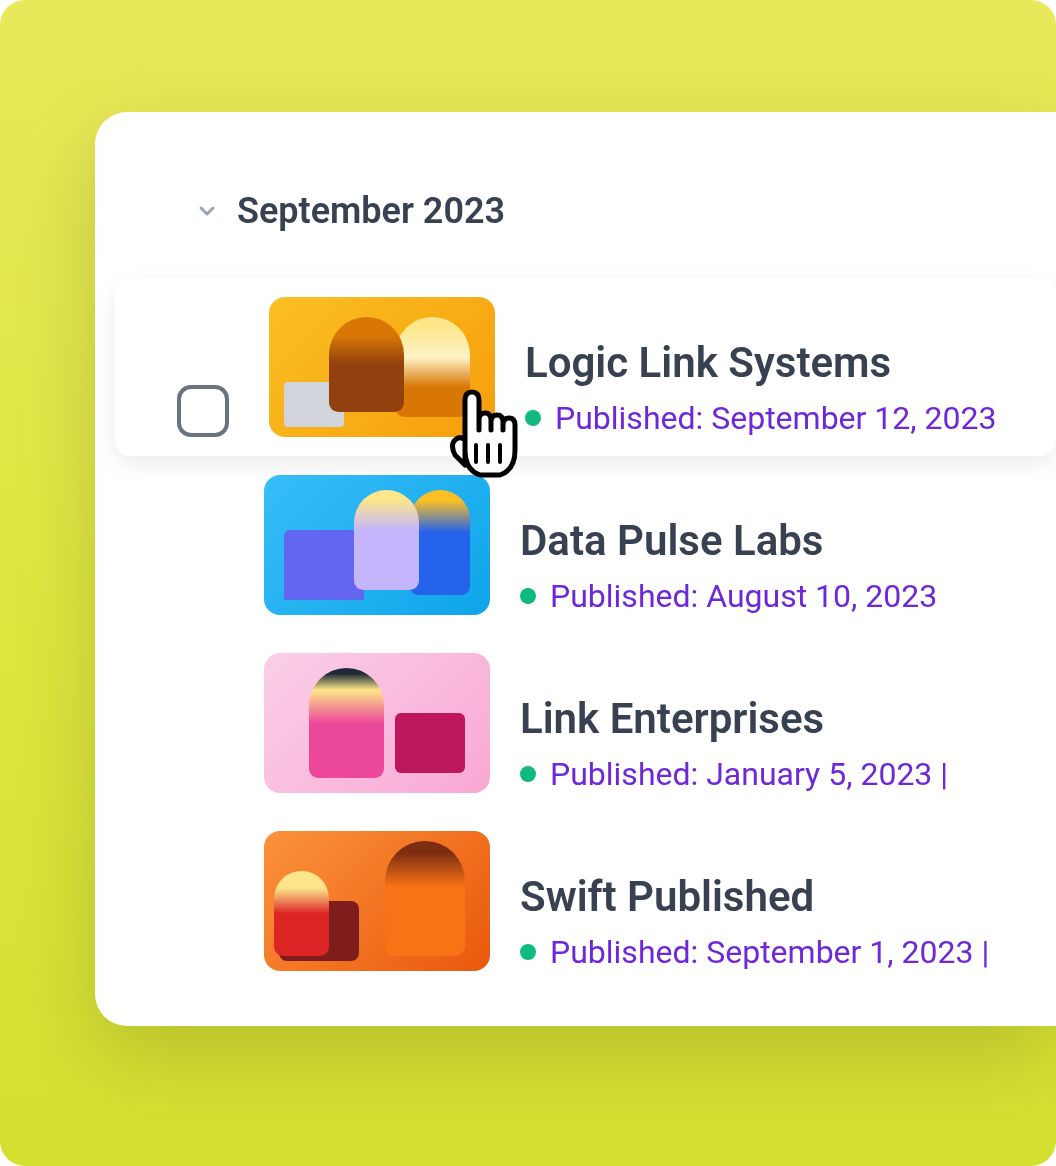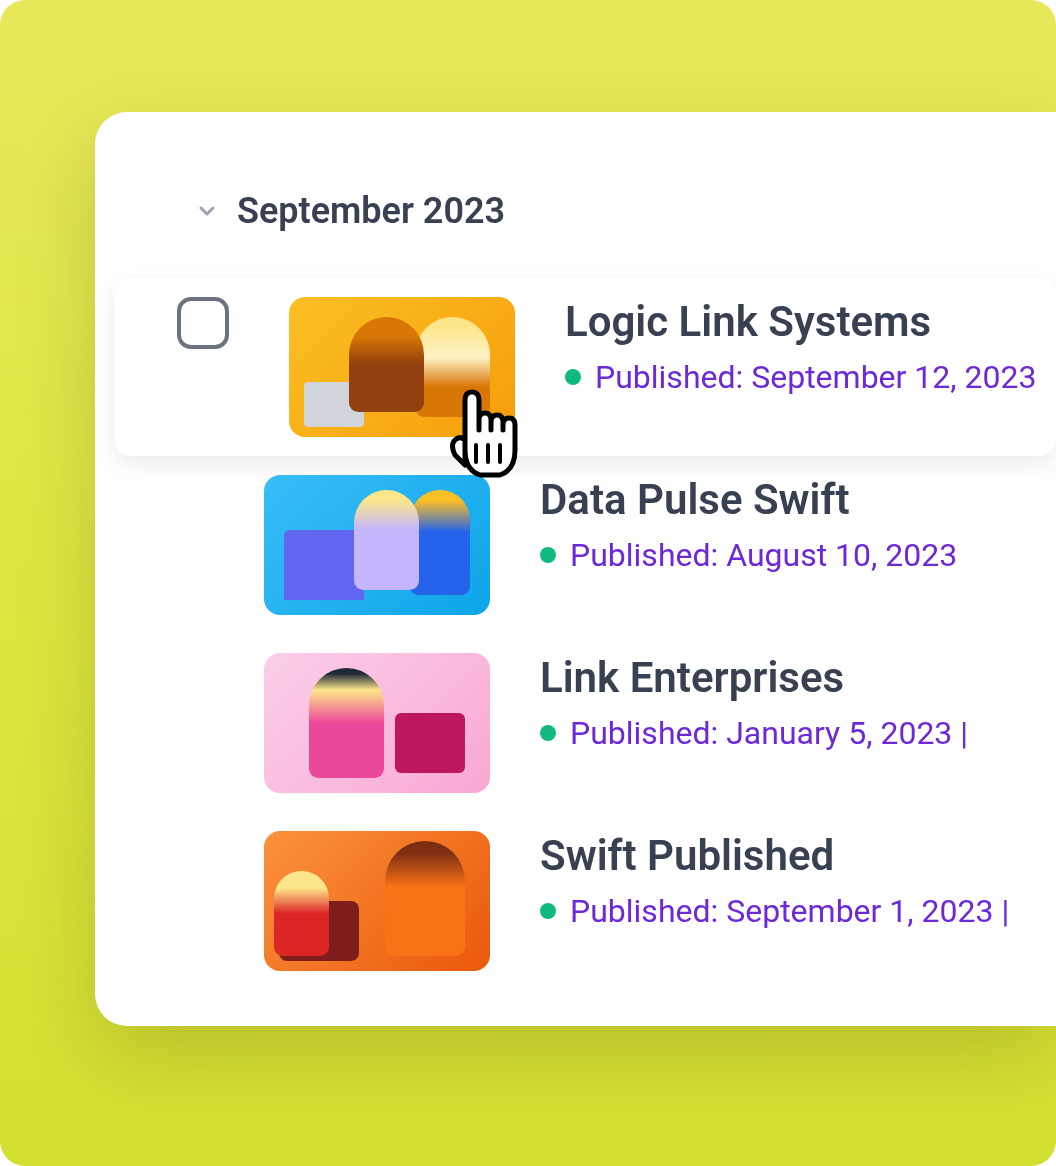--- a/index.html
+++ b/index.html
@@ -65,22 +65,22 @@
     }
     
     .section-title {
       font-size: 36px;
       font-weight: 600;
       color: #374151;
     }
     
     .list-item {
       display: flex;
-      align-items: flex-start;
-      gap: 50px;
+      align-items: flex-end;
+      gap: 30px;
       padding: 19px 19px 19px 19px;
       margin-bottom: 0px;
       border-radius: 16px;
       position: relative;
     }
     
     .list-item.hovered {
       background: #ffffff;
       box-shadow: 0 8px 24px rgba(0,0,0,0.08);
       margin-left: -130px;
@@ -304,21 +304,21 @@
           </div>
         </div>
       </div>
     </div>
 
     <div class="list-item">
       <div class="thumbnail thumb-2">
           <div class="person2"></div>
         </div>
       <div class="item-content">
-        <div class="item-title">Data Pulse Swift</div>
+        <div class="item-title">Data Pulse Labs</div>
         <div class="item-meta">
           <div class="status-dot"></div>
           <div class="item-date">
             <span>Published</span>: <span>August 10, 2023</span>
           </div>
         </div>
       </div>
     </div>
 
     <div class="list-item">

